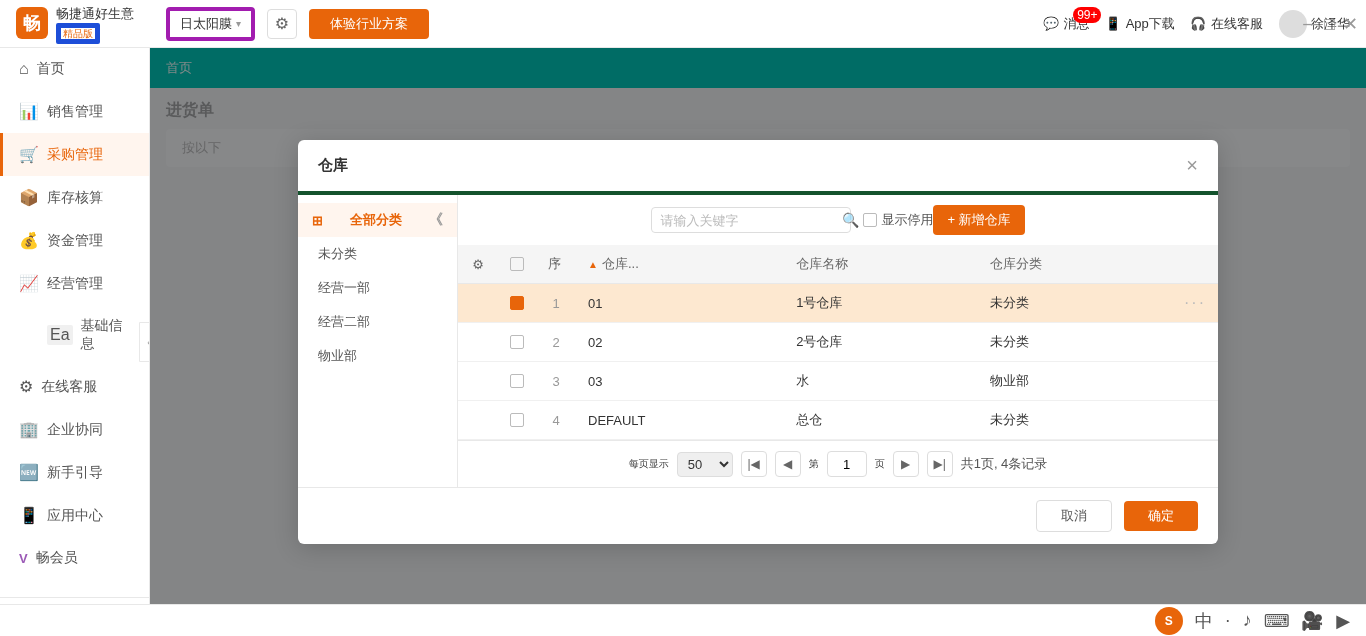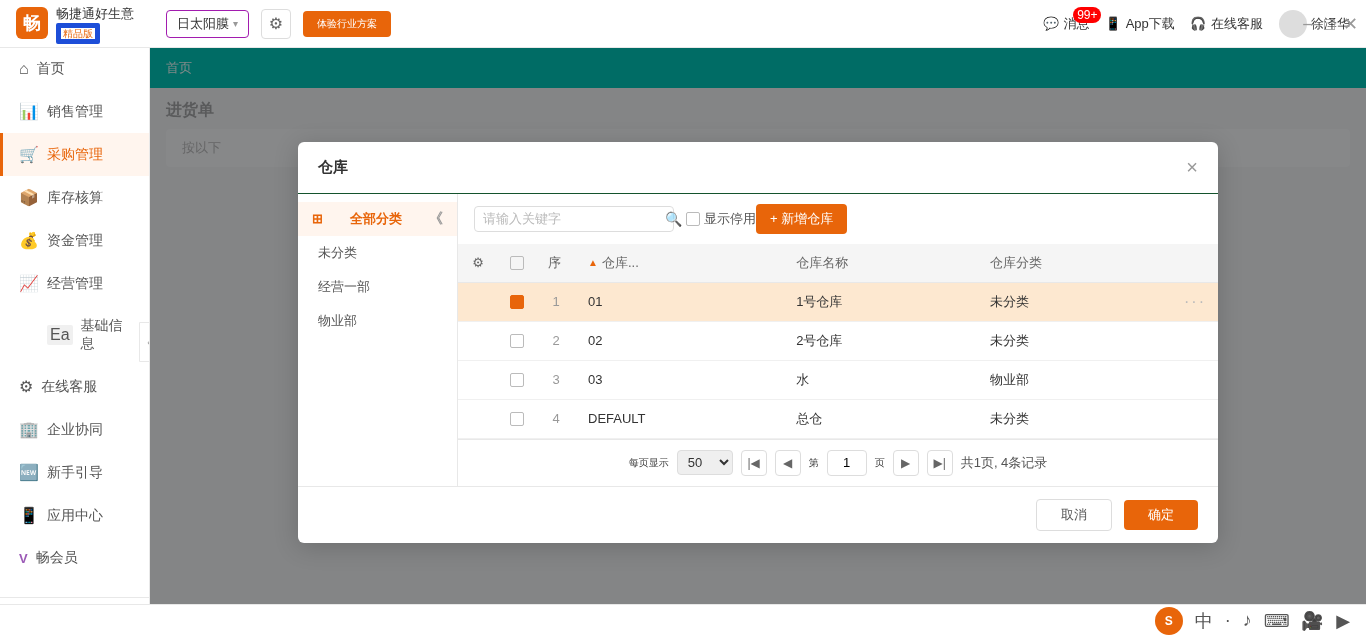--- a/index.html
+++ b/index.html
@@ -33,34 +33,34 @@
     .logo-badge { font-size: 10px; color: #e8650a; border: 5px solid #1d4ed8; border-radius: 2px; padding: 0 2px; }
 
     .header-middle {
       flex: 1;
       display: flex;
       align-items: center;
       gap: 12px;
     }
     .store-selector {
       display: flex; align-items: center; gap: 4px;
-      border: 1px solid #a21caf; border-radius: 4px; padding: 4px 10px;
+      border: 4px solid #a21caf; border-radius: 4px; padding: 4px 10px;
       font-size: 13px; color: #333; cursor: pointer;
     }
     .store-selector .arrow { color: #999; font-size: 10px; }
     .gear-btn {
       width: 30px; height: 30px;
       border: 1px solid #ddd; border-radius: 4px;
       display: flex; align-items: center; justify-content: center;
       cursor: pointer; color: #666; font-size: 16px;
     }
     .exp-btn {
       background: #e8650a; color: #fff;
       border: none; border-radius: 4px;
-      padding: 6px 14px; font-size: 10px; cursor: pointer;
+      padding: 6px 21px; font-size: 13px; cursor: pointer;
     }
 
     .header-right {
       display: flex; align-items: center; gap: 16px;
     }
     .header-action {
       display: flex; align-items: center; gap: 4px;
       font-size: 13px; color: #333; cursor: pointer; position: relative;
     }
     .badge-99 {
@@ -126,21 +126,21 @@
       width: 920px;
       max-height: 560px;
       display: flex;
       flex-direction: column;
       box-shadow: 0 4px 24px rgba(0,0,0,0.18);
       overflow: hidden;
     }
     .modal-header {
       display: flex; align-items: center; justify-content: space-between;
       padding: 14px 20px;
-      border-bottom: 1px solid #14532d;
+      border-bottom: 4px solid #14532d;
     }
     .modal-title { font-size: 15px; font-weight: bold; color: #333; }
     .modal-close { font-size: 20px; color: #999; cursor: pointer; background: none; border: none; }
 
     .modal-body {
       display: flex;
       flex: 1;
       overflow: hidden;
     }
 
@@ -166,21 +166,21 @@
     
     .table-panel {
       flex: 1;
       display: flex;
       flex-direction: column;
       overflow: hidden;
     }
 
     
     .table-toolbar {
-      display: flex; align-items: center; justify-content: flex-start;
+      display: flex; align-items: center; justify-content: center;
       padding: 10px 16px;
     }
     .search-box {
       display: flex; align-items: center;
       border: 1px solid #ddd; border-radius: 4px;
       padding: 4px 8px; gap: 6px; width: 200px;
     }
     .search-box input {
       border: none; outline: none; font-size: 13px; flex: 1;
       color: #333;
@@ -471,20 +471,23 @@
             <div class="cat-header">
               <span>⊞</span>
               <span>全部分类</span>
               <span class="collapse-btn">《</span>
             </div>
             <div class="cat-item">
               <span>未分类</span>
             </div>
             <div class="cat-item">
               <span>经营一部</span>
+            </div>
+            <div class="cat-item">
+              <span>经营二部</span>
             </div>
             <div class="cat-item">
               <span>物业部</span>
             </div>
           </div>
 
           <div class="table-panel">
 
             <div class="table-toolbar">
               <div style="display:flex;align-items:center;gap:12px;">

